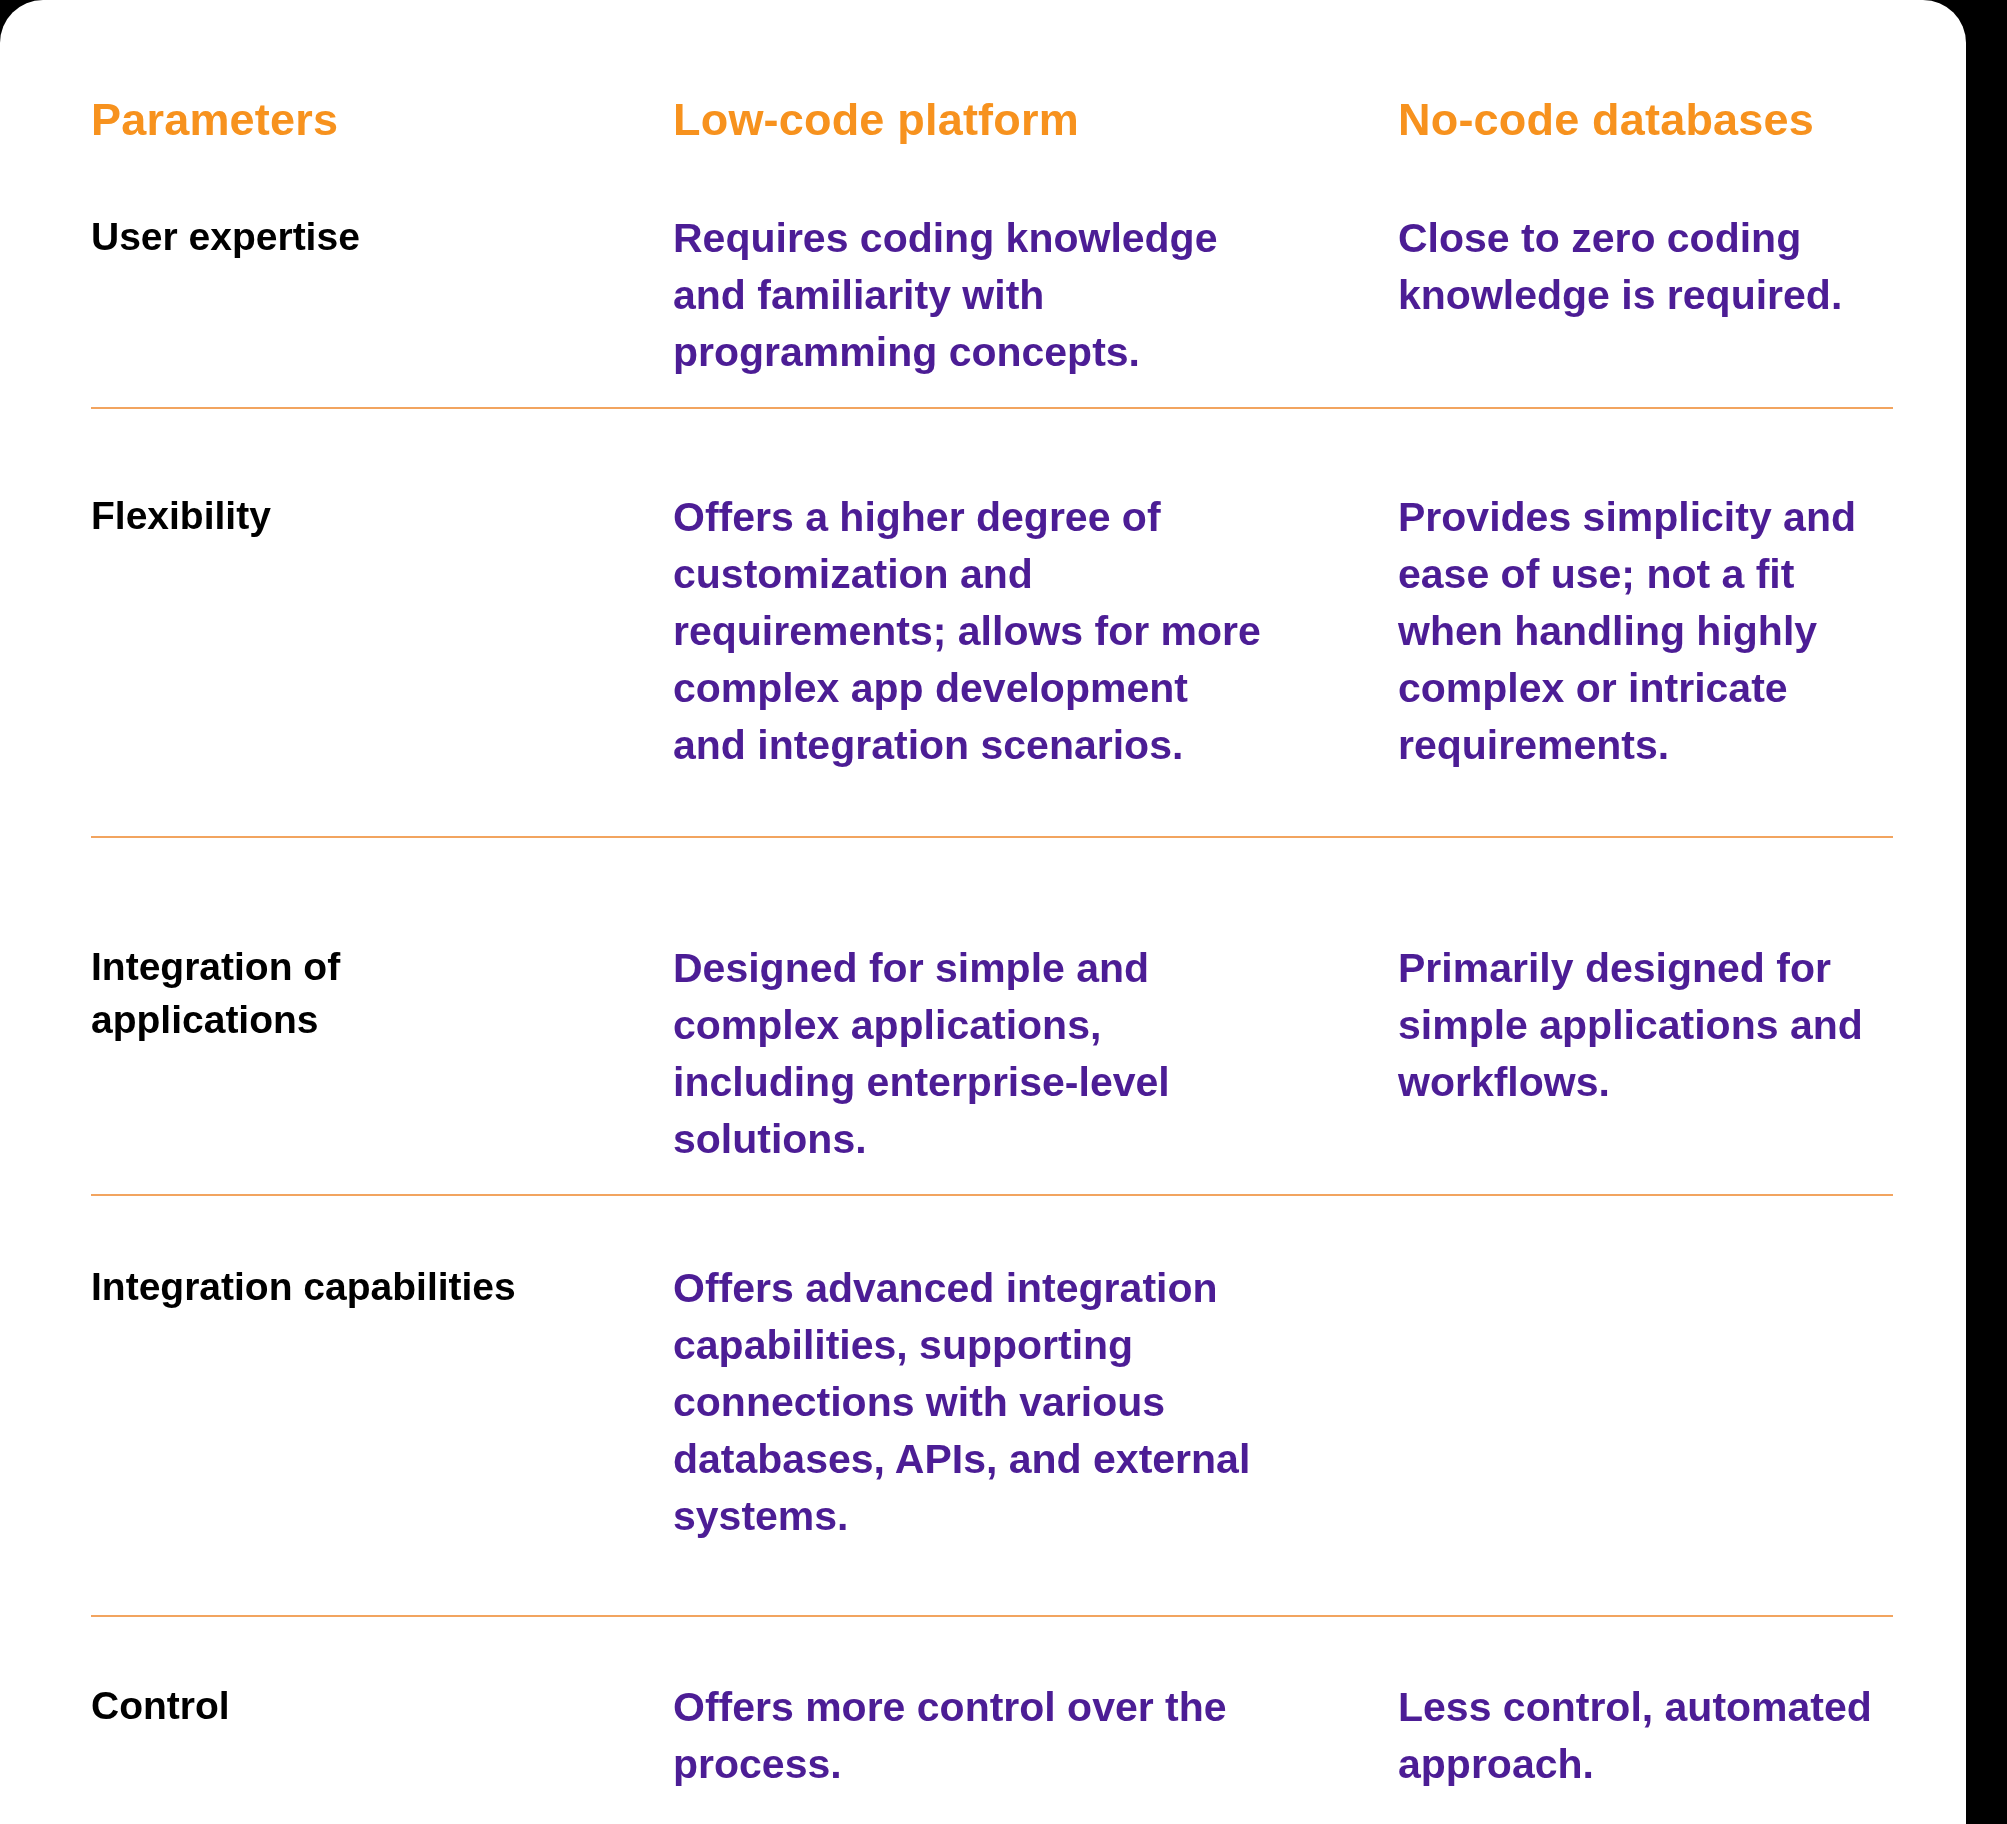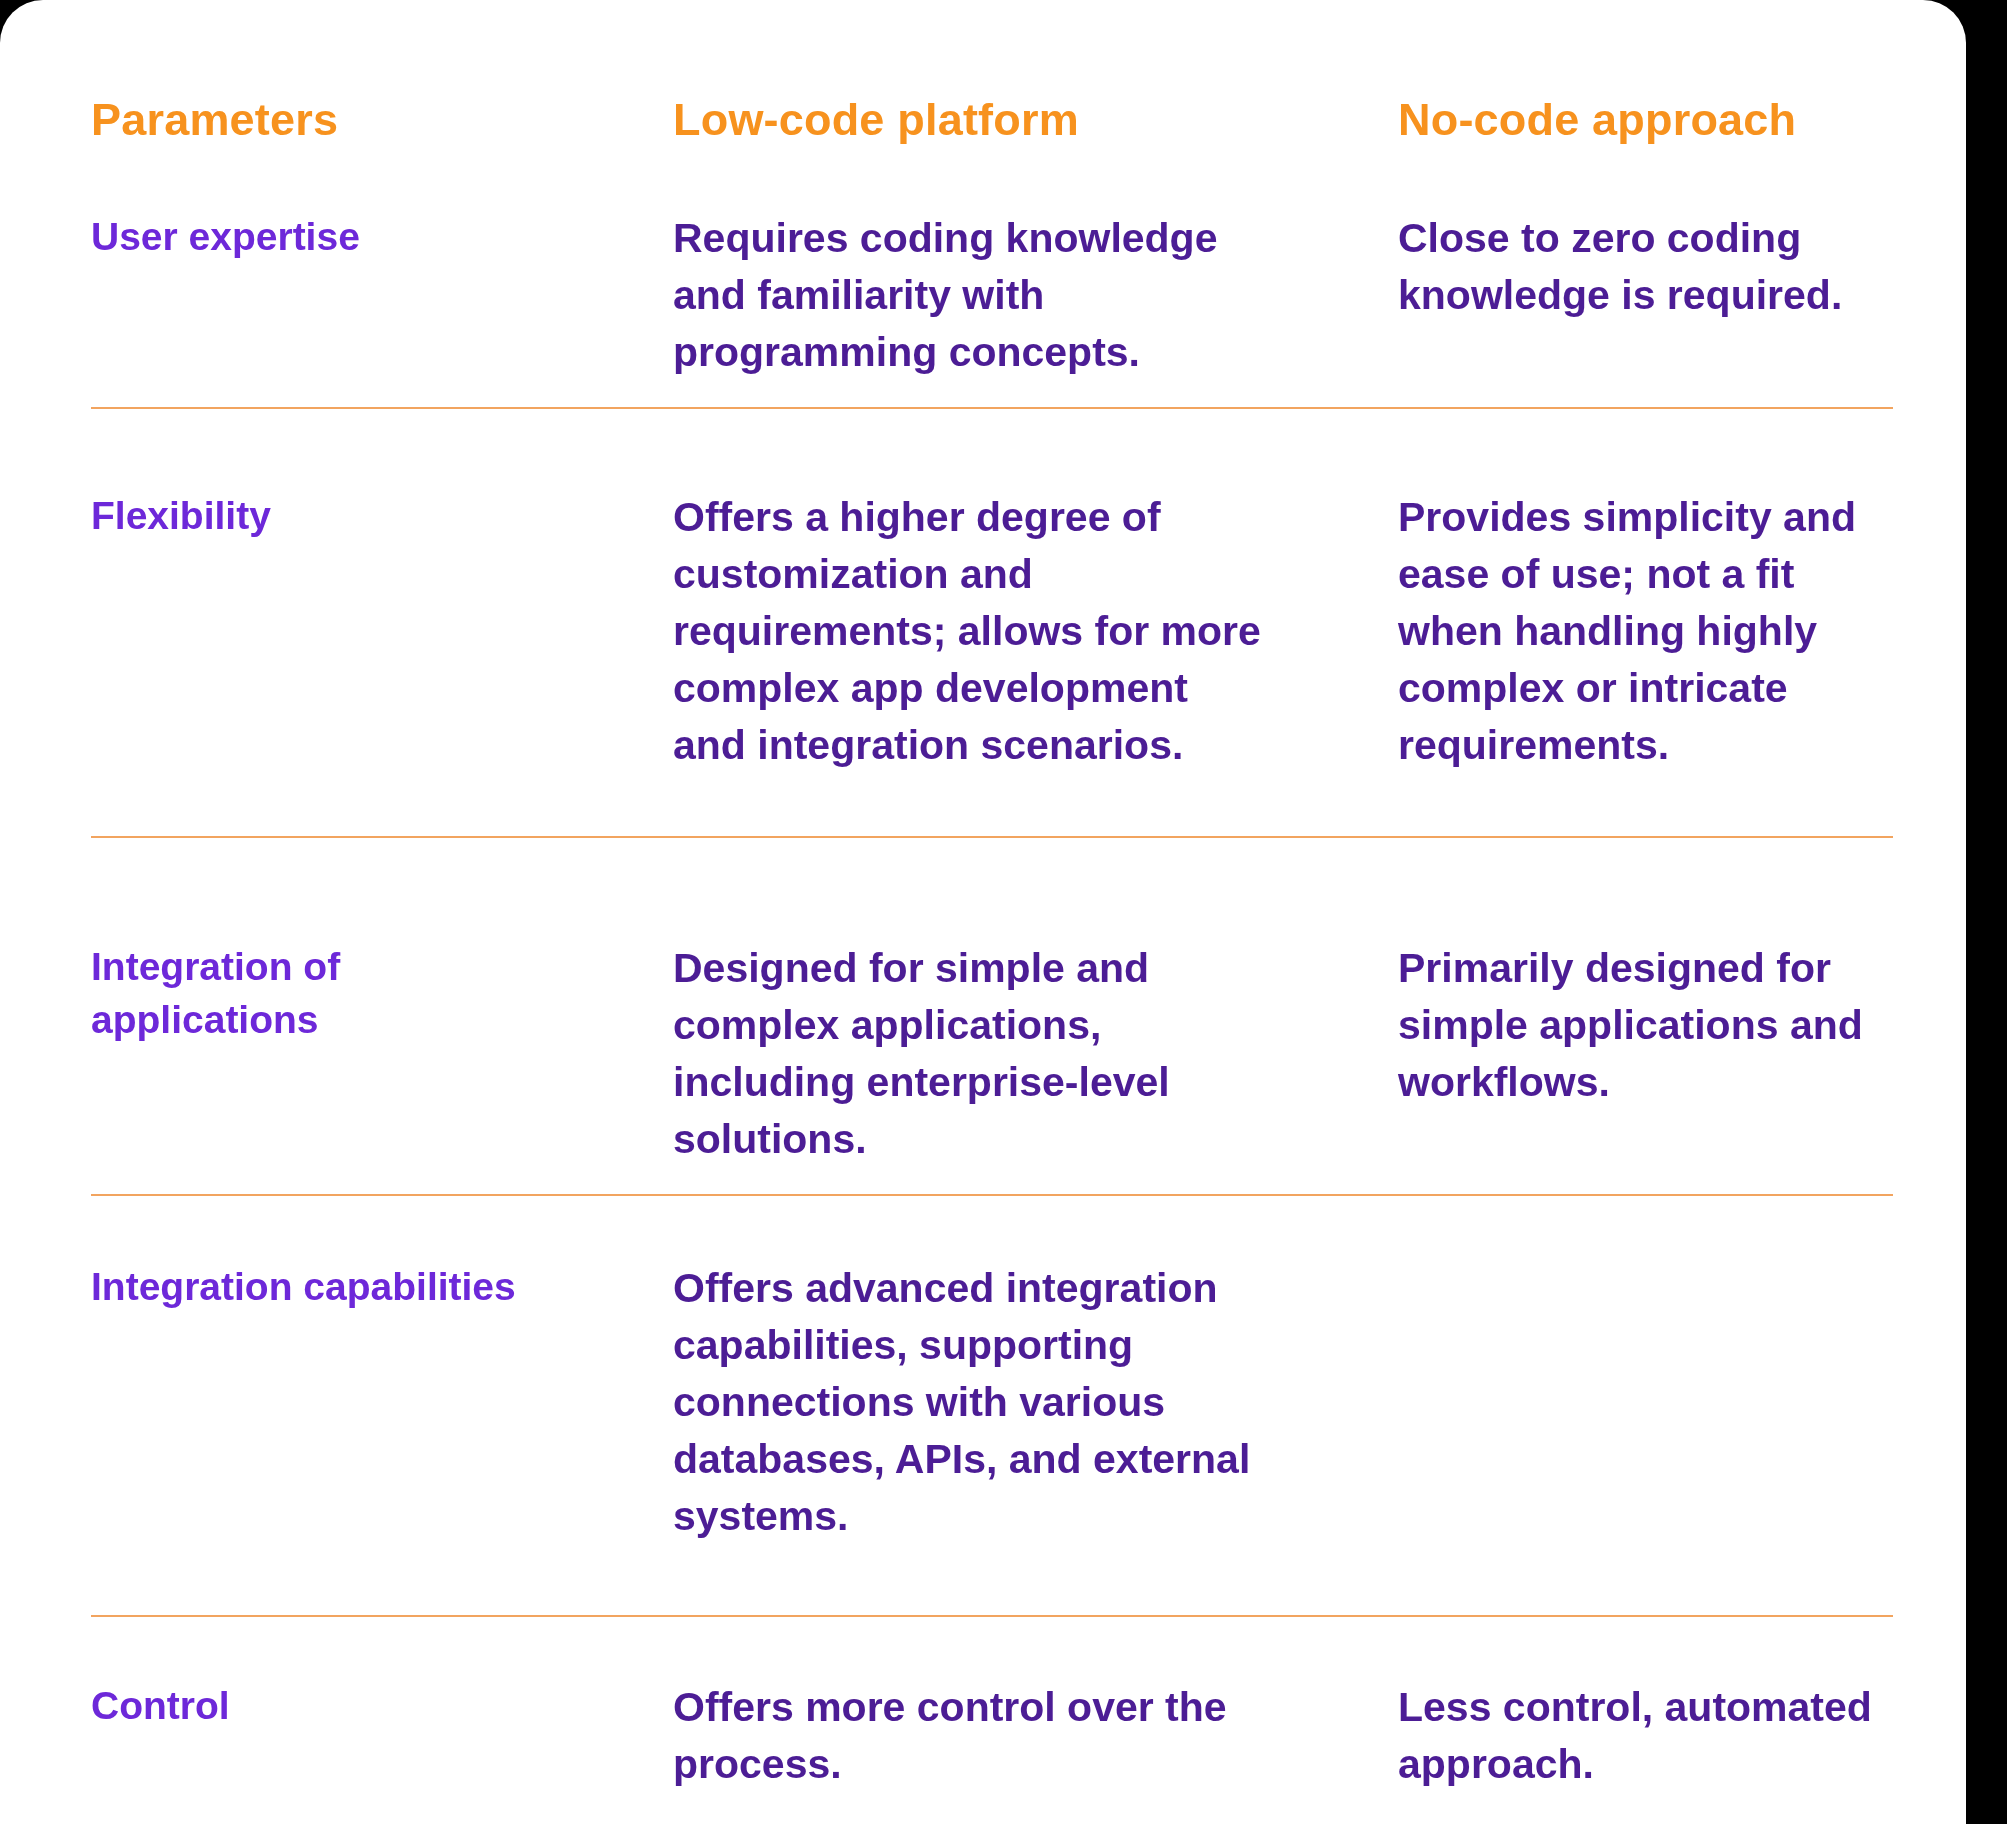--- a/index.html
+++ b/index.html
@@ -29,21 +29,21 @@
   .cell { box-sizing: border-box; }
   .c1 { padding-right: 73px; }
   .header {
     color: #F7921E;
     font-weight: 700;
     font-size: 45px;
     line-height: 59px;
     letter-spacing: 0.2px;
   }
   .label {
-    color: #6d28d9;
+    color: #000000;
     font-weight: 700;
     font-size: 39px;
     line-height: 53px;
     max-width: 510px;
   }
   .body {
     color: #4c1d95;
     font-weight: 700;
     font-size: 41px;
     line-height: 57px;
@@ -59,21 +59,21 @@
   .r5 { padding-top: 62px;  padding-bottom: 39px; }
 </style>
 </head>
 <body>
 
 <div class="card">
 
   <div class="trow thead">
     <div class="cell c1 header">Parameters</div>
     <div class="cell c2 header">Low-code platform</div>
-    <div class="cell c3 header">No-code approach</div>
+    <div class="cell c3 header">No-code databases</div>
   </div>
 
   <div class="trow r1 divided">
     <div class="cell c1 label">User expertise</div>
     <div class="cell c2 body">Requires coding knowledge and familiarity with programming concepts.</div>
     <div class="cell c3 body">Close to zero coding knowledge is required.</div>
   </div>
 
   <div class="trow r2 divided">
     <div class="cell c1 label">Flexibility</div>

